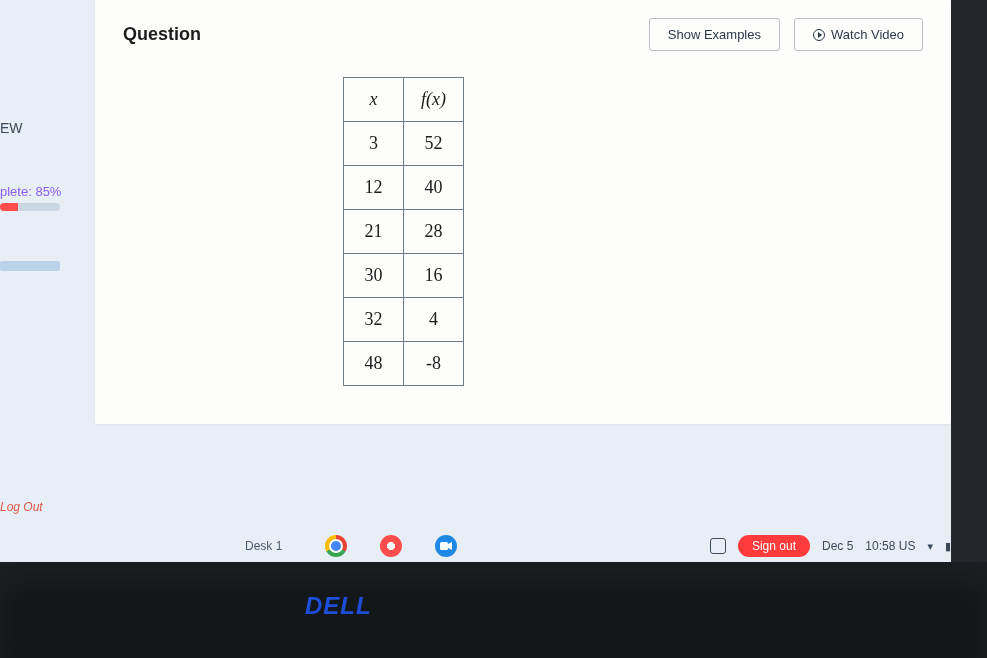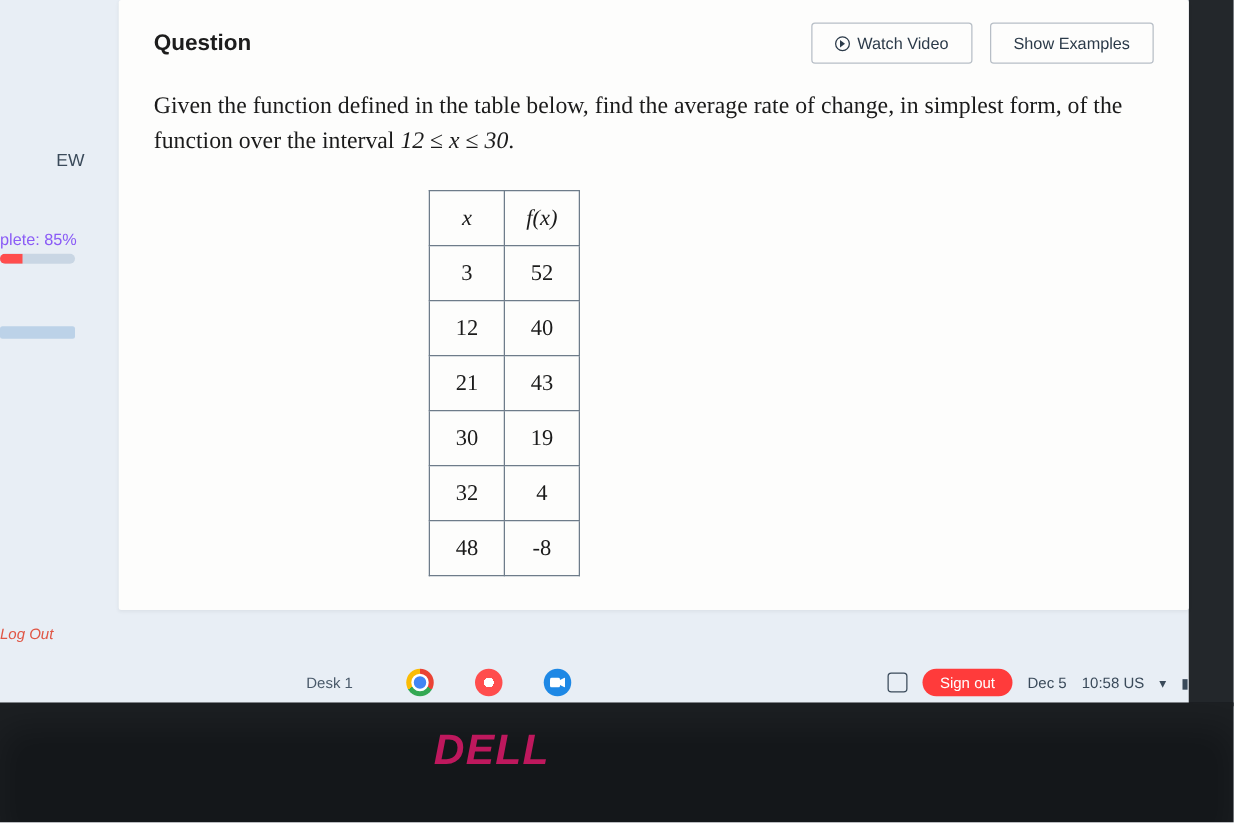--- a/index.html
+++ b/index.html
@@ -15,21 +15,21 @@
     
     .sidebar {
       position: absolute;
       left: 0; top: 0;
       width: 95px;
       height: 520px;
       color: #5c6b7a;
       font-size: 12px;
       padding-top: 120px;
     }
-    .sidebar .frag-ew { font-size: 14px; color: #3a4a5a; margin-left: 0; padding-left: 45px; }
+    .sidebar .frag-ew { font-size: 14px; color: #3a4a5a; margin-left: 0; }
     .sidebar .complete {
       margin-top: 48px;
       font-size: 13px;
       color: #8b5cf6;
     }
     .progress {
       margin-top: 4px;
       width: 60px; height: 8px;
       background: #c9d6e4;
       border-radius: 4px;
@@ -42,21 +42,21 @@
       left: 0; bottom: 6px;
       font-size: 12px; color: #e05544;
       cursor: pointer;
       font-style: italic;
     }
     
     .card {
       position: absolute;
       left: 95px; top: 0;
       right: 36px;
-      height: 488px;
+      height: 424px;
       background: #fdfdfc;
       border-radius: 2px;
       box-shadow: 0 1px 3px rgba(0,0,0,.05);
       padding: 18px 28px 0 28px;
     }
     .card-head {
       display: flex;
       align-items: center;
       justify-content: space-between;
       gap: 10px;
@@ -137,24 +137,23 @@
     
     .bezel {
       position: absolute;
       left: 0; right: 0; bottom: 0;
       height: 96px;
       background: #14171a;
       box-shadow: inset 0 20px 30px rgba(255,255,255,.04);
     }
     .brand {
       position: absolute; left: 305px; bottom: 38px;
-      color: #be185d; font-size: 34px; font-weight: 700;
+      color: #1d4ed8; font-size: 24px; font-weight: 700;
       letter-spacing: 1px; font-style: italic;
       font-family: Arial, sans-serif;
-      margin-left: 42px;
     }
     .right-bg {
       position: absolute; right: 0; top: 0; width: 36px; height: 565px;
       background: #23272b;
     }
   </style>
 </head>
 <body>
 
 <div class="wrap">
@@ -169,56 +168,53 @@
       </div>
     <div class="progress2"></div>
     <a class="logout">Log Out</a>
   </aside>
 
   <main class="card">
     <div class="card-head">
       <h2 class="card-title">Question</h2>
       <div style="display:flex; gap:14px;">
         <button class="btn">
+          <span>Show Examples</span>
+        </button>
+        <button class="btn">
           <span class="play"></span>
           <span>Watch Video</span>
         </button>
-        <button class="btn">
-          <span>Show Examples</span>
-        </button>
       </div>
     </div>
 
-    <p class="prompt">
-      <span>Given the function defined in the table below, find the average rate of change, in simplest form, of the function over the interval </span><span class="mathvar">12</span> ≤ <span class="mathvar">x</span> ≤ <span class="mathvar">30</span>.
-    </p>
 
     <table class="fn-table">
       <thead>
         <tr>
           <th>x</th>
           <th><span class="mathvar">f</span>(<span class="mathvar">x</span>)</th>
         </tr>
       </thead>
       <tbody>
         <tr>
             <td>3</td>
             <td>52</td>
           </tr>
         <tr>
             <td>12</td>
             <td>40</td>
           </tr>
         <tr>
             <td>21</td>
-            <td>43</td>
+            <td>28</td>
           </tr>
         <tr>
             <td>30</td>
-            <td>19</td>
+            <td>16</td>
           </tr>
         <tr>
             <td>32</td>
             <td>4</td>
           </tr>
         <tr>
             <td>48</td>
             <td>-8</td>
           </tr>
       </tbody>

